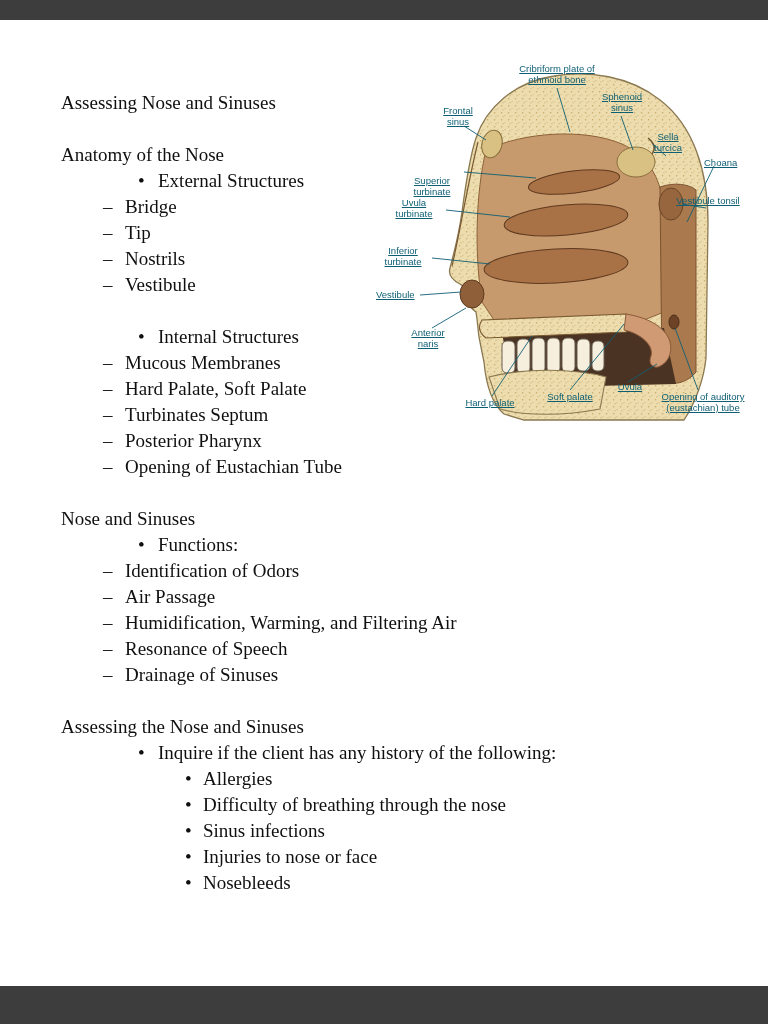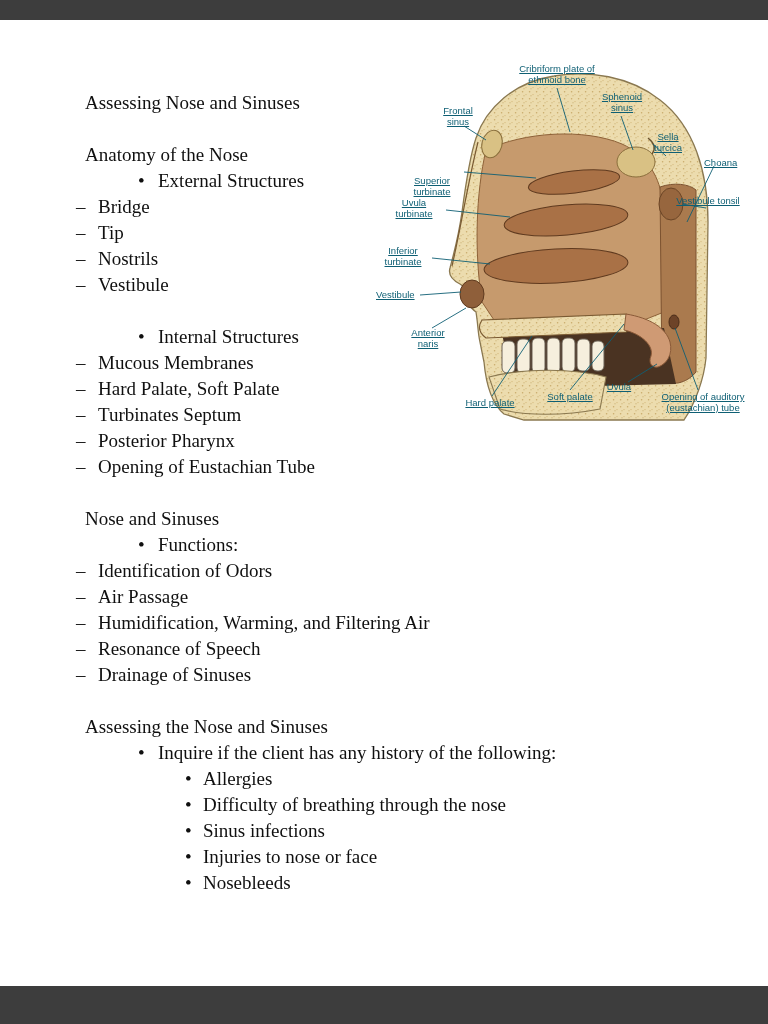--- a/index.html
+++ b/index.html
@@ -3,23 +3,23 @@
 <meta charset="utf-8">
 <style>
   html,body{margin:0;padding:0;}
   body{width:768px;height:1024px;background:#ffffff;position:relative;overflow:hidden;
        font-family:"Liberation Serif",serif;color:#101010;}
   .bar{position:absolute;left:0;width:100%;background:#3d3d3d;}
   .bar-top{top:0;height:20px;}
   .bar-bottom{bottom:0;height:38px;}
   .content{position:absolute;top:90px;left:0;width:768px;font-size:19px;line-height:26px;}
   .ln{white-space:nowrap;}
-  .h{padding-left:85px;}
+  .h{padding-left:61px;}
   .b1{padding-left:138px;}
-  .d{padding-left:76px;}
+  .d{padding-left:103px;}
   .dt{padding-left:185px;}
   .g{display:inline-block;}
   .b1 .g{width:20px;}
   .d .g{width:22px;}
   .dt .g{width:18px;}
   .gap{height:26px;}
   .diagram{position:absolute;left:374px;top:62px;width:372px;height:362px;}
   .diagram svg{position:absolute;left:0;top:0;}
   .lbl{position:absolute;font-family:"Liberation Sans",sans-serif;font-size:9.5px;
        line-height:1.15;color:#0e5f74;text-align:center;text-decoration:underline;}
@@ -138,15 +138,15 @@
   <div class="lbl" style="left:272px;top:70px;width:44px">Sella turcica</div>
   <div class="lbl la" style="left:330px;top:96px;width:42px">Choana</div>
   <div class="lbl" style="left:28px;top:114px;width:60px">Superior turbinate</div>
   <div class="lbl" style="left:10px;top:136px;width:60px">Uvula turbinate</div>
   <div class="lbl" style="left:300px;top:134px;width:68px">Vestibule tonsil</div>
   <div class="lbl" style="left:0px;top:184px;width:58px">Inferior turbinate</div>
   <div class="lbl la" style="left:2px;top:228px;width:44px">Vestibule</div>
   <div class="lbl" style="left:28px;top:266px;width:52px">Anterior naris</div>
   <div class="lbl" style="left:86px;top:336px;width:60px">Hard palate</div>
   <div class="lbl" style="left:166px;top:330px;width:60px">Soft palate</div>
-  <div class="lbl" style="left:227px;top:320px;width:36px">Uvula</div>
+  <div class="lbl" style="left:238px;top:320px;width:36px">Uvula</div>
   <div class="lbl" style="left:286px;top:330px;width:86px">Opening of auditory (eustachian) tube</div>
 </div>
 
 </body></html>

